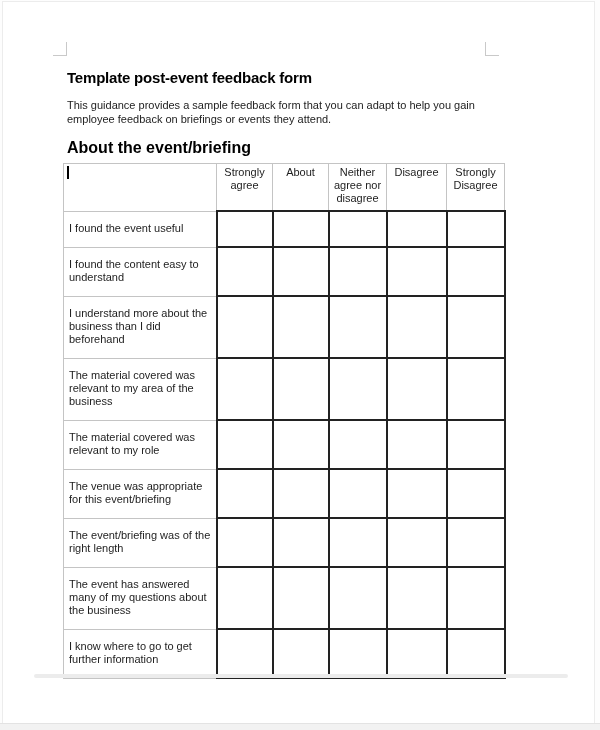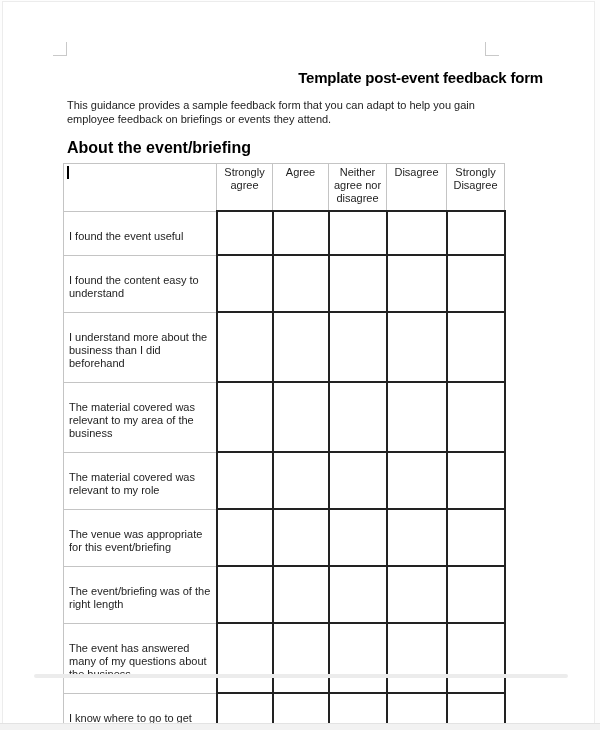--- a/index.html
+++ b/index.html
@@ -40,21 +40,20 @@
     left: 60px; top: 66px;
     width: 480px;
   }
   h1.doc-title {
     margin: 0 0 0 4px;
     font-size: 15px;
     line-height: 20px;
     font-weight: bold;
     letter-spacing: -0.2px;
     color: #000000;
-    text-align: right;
   }
   p.intro {
     margin: 10px 0 0 4px;
     font-size: 11px;
     line-height: 14px;
     width: 414px;
     color: #222222;
   }
   h2.section {
     margin: 15px 0 0 4px;
@@ -77,21 +76,21 @@
     color: #1d1d1d;
     overflow: hidden;
   }
   table.fb th {
     font-weight: normal;
     text-align: center;
     padding: 2px 1px 5px 1px;
   }
   table.fb th.qh { position: relative; }
   table.fb td.q {
-    padding: 18px 4px 12px 5px;
+    padding: 10px 4px 12px 5px;
     text-align: left;
   }
   table.fb td.r {
     border: 2px solid #222222;
   }
   .caret {
     position: absolute;
     left: 3px; top: 2px;
     width: 2px; height: 13px;
     background: #000000;
@@ -131,21 +130,21 @@
         <col style="width:58px">
         <col style="width:60px">
         <col style="width:58px">
       </colgroup>
       <thead>
         <tr>
           <th class="qh">
               <span class="caret"></span>
             </th>
           <th>Strongly agree</th>
-          <th>Agree</th>
+          <th>About</th>
           <th>Neither agree nor disagree</th>
           <th>Disagree</th>
           <th>Strongly Disagree</th>
         </tr>
       </thead>
       <tbody id="fb-body">
           <tr>
             <td class="q">I found the event useful</td>
             <td class="r"></td>
             <td class="r"></td>

